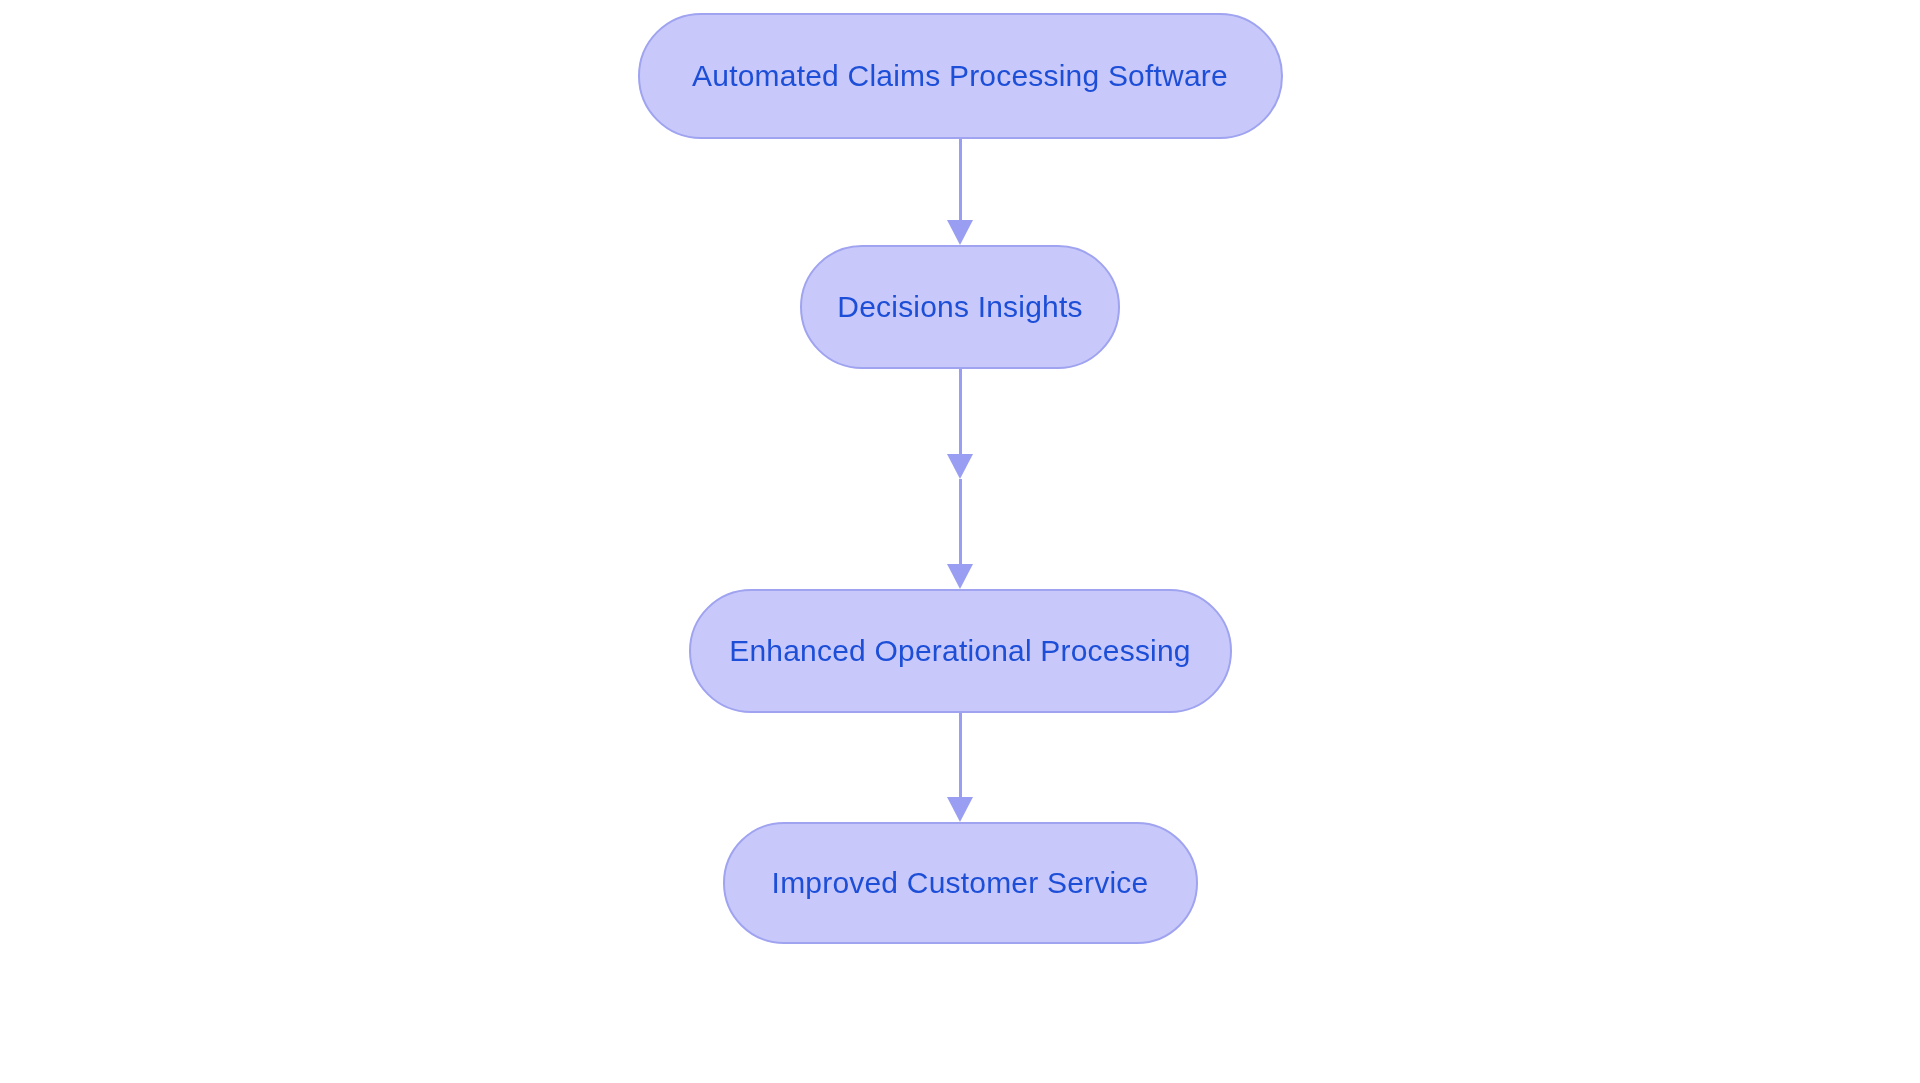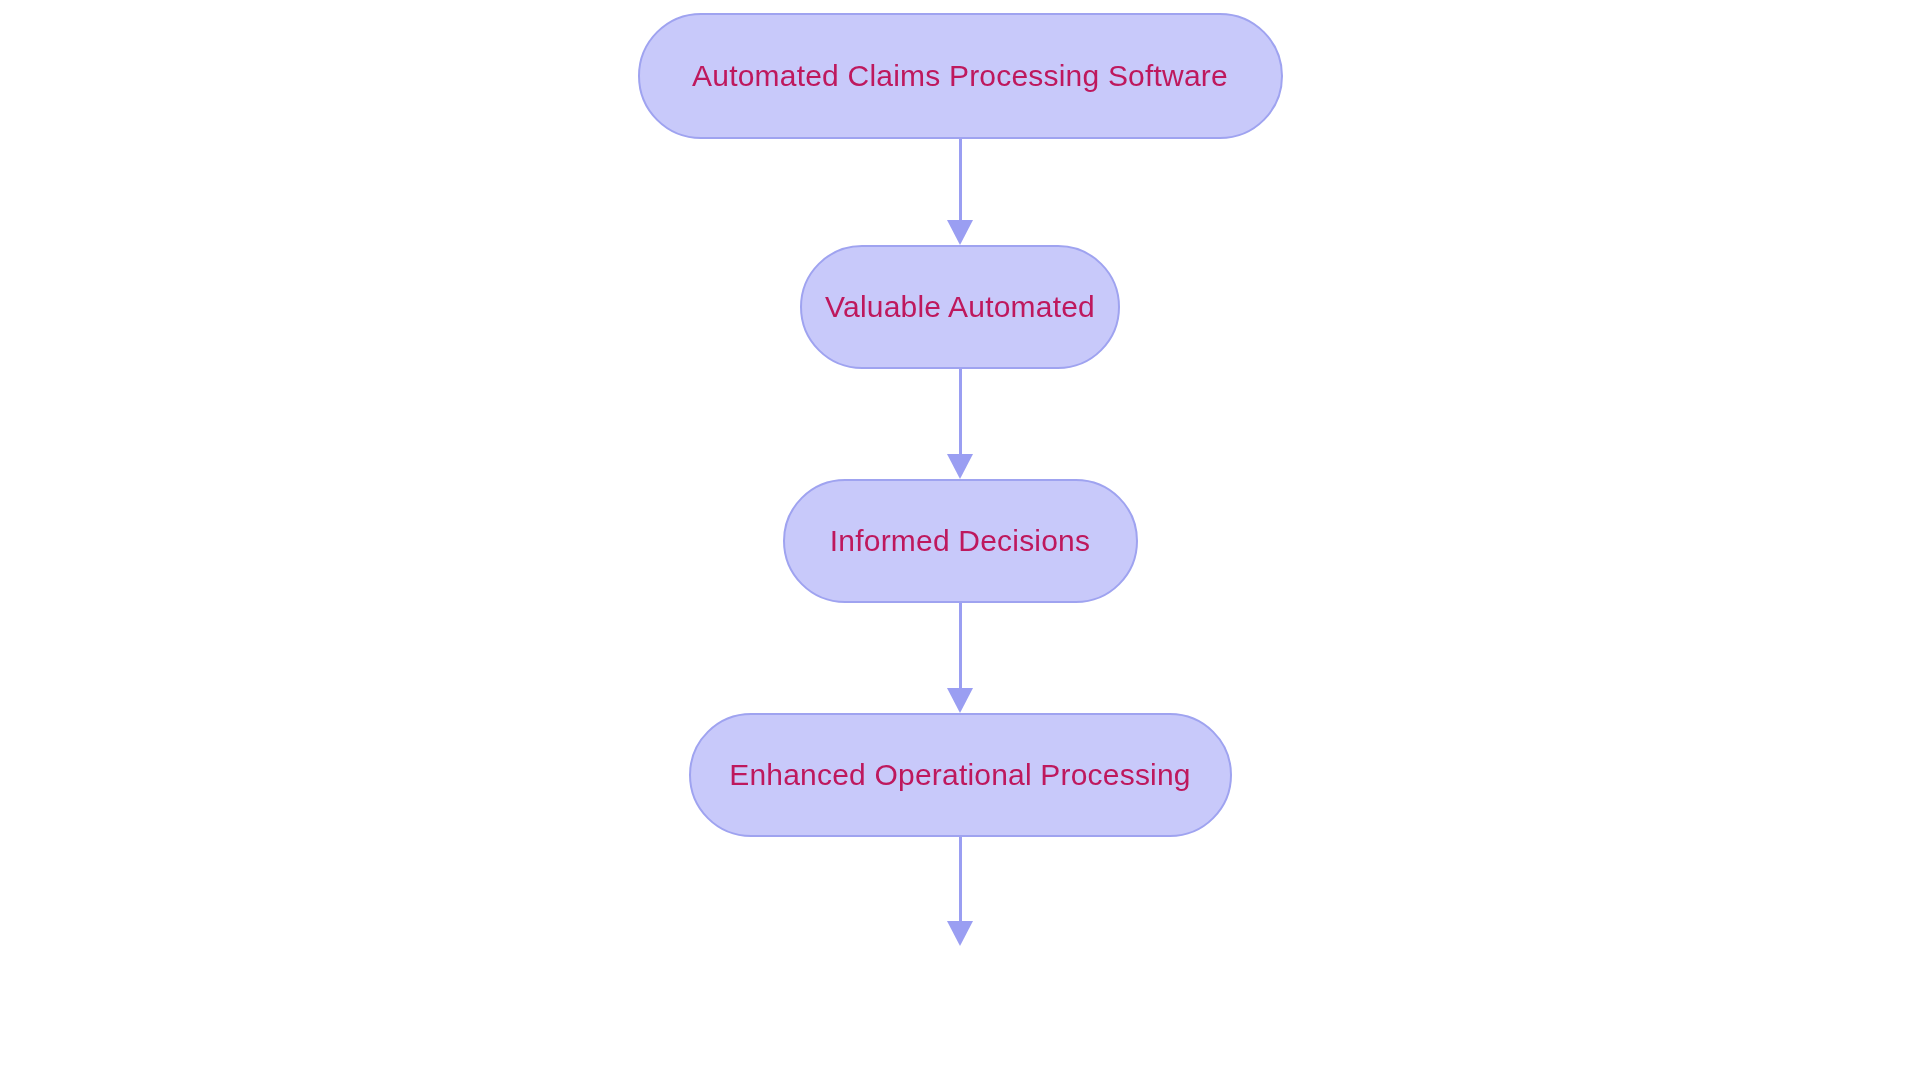--- a/index.html
+++ b/index.html
@@ -29,21 +29,21 @@
     align-items: center;
   }
   .node {
     box-sizing: border-box;
     display: flex;
     align-items: center;
     justify-content: center;
     background: #c8c9fa;
     border: 2px solid #9fa3f0;
     border-radius: 9999px;
-    color: #be185d;
+    color: #1d4ed8;
     font-family: "Liberation Sans", sans-serif;
     font-size: 30px;
     font-weight: 400;
     letter-spacing: 0.2px;
     white-space: nowrap;
     line-height: 1;
     text-align: center;
   }
   .node-label {
     display: block;
@@ -90,41 +90,41 @@
     <div class="node n0">
       <span class="node-label">Automated Claims Processing Software</span>
     </div>
 
     <div class="connector c0">
       <div class="connector-line"></div>
       <div class="connector-arrow"></div>
     </div>
 
     <div class="node n1">
-      <span class="node-label">Valuable Automated</span>
+      <span class="node-label">Decisions Insights</span>
     </div>
 
     <div class="connector c1">
       <div class="connector-line"></div>
       <div class="connector-arrow"></div>
     </div>
 
-    <div class="node n2">
-      <span class="node-label">Informed Decisions</span>
-    </div>
 
     <div class="connector c2">
       <div class="connector-line"></div>
       <div class="connector-arrow"></div>
     </div>
 
     <div class="node n3">
       <span class="node-label">Enhanced Operational Processing</span>
     </div>
 
     <div class="connector c3">
       <div class="connector-line"></div>
       <div class="connector-arrow"></div>
     </div>
 
+    <div class="node n4">
+      <span class="node-label">Improved Customer Service</span>
+    </div>
 
   </div>
 </div>
 
 </body></html>

